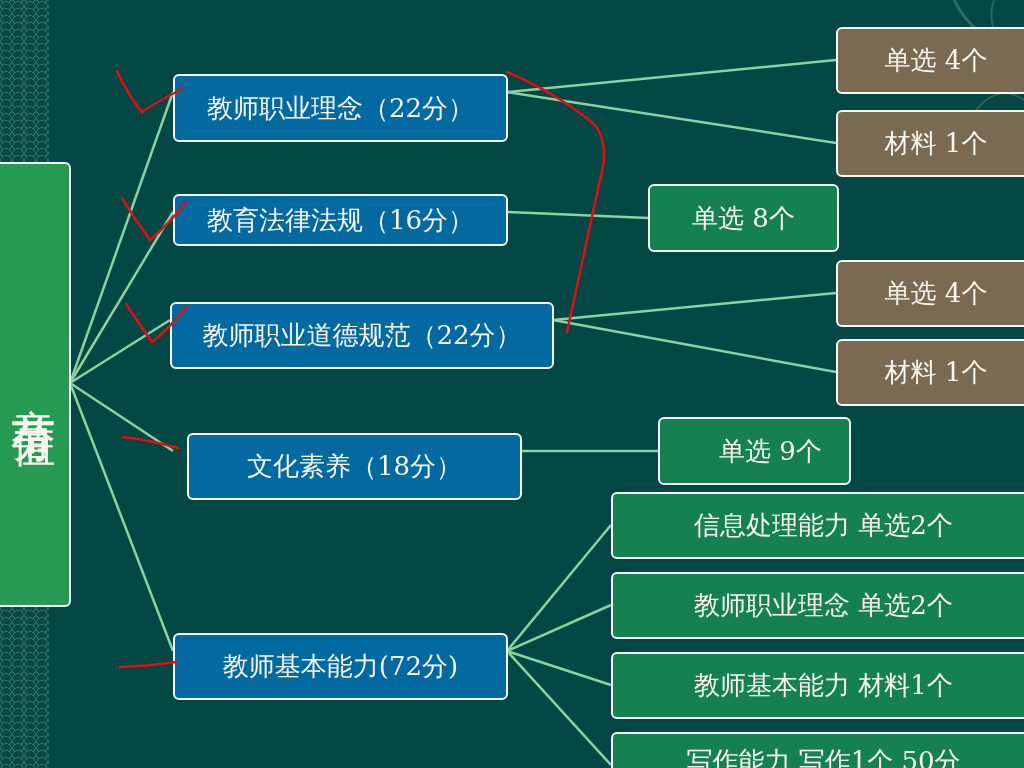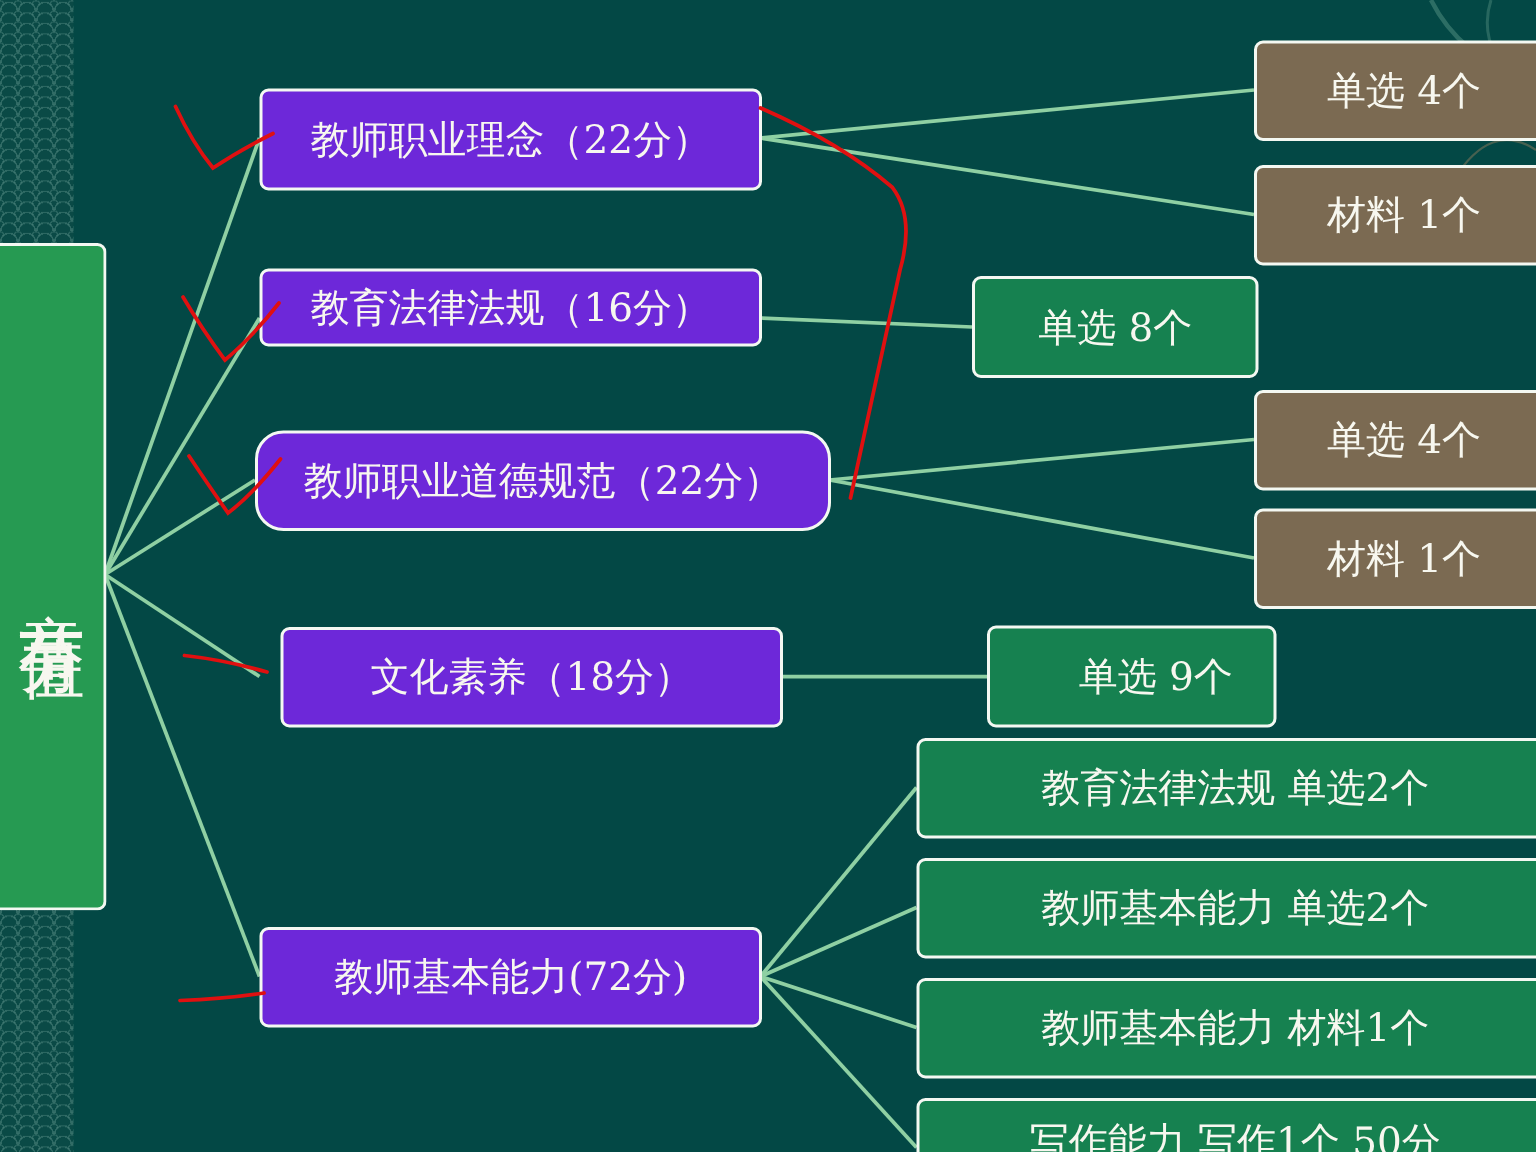--- a/index.html
+++ b/index.html
@@ -9,21 +9,21 @@
     background-color:#0a4a46;
     background-image:
       radial-gradient(circle at 50% 100%, transparent 5px, rgba(120,170,160,0.35) 5px, rgba(120,170,160,0.35) 6px, transparent 6px),
       radial-gradient(circle at 50% 100%, transparent 2px, rgba(120,170,160,0.3) 2px, rgba(120,170,160,0.3) 3px, transparent 3px);
     background-size:12px 7px, 12px 7px;
     background-position:0 0, 6px 3px; }
   svg.links { position:absolute; left:0; top:0; width:1024px; height:768px; }
   .box { position:absolute; box-sizing:border-box; border:2px solid #f4f8f2; border-radius:6px;
          color:#f7f7ef; display:flex; align-items:center; justify-content:center;
          white-space:nowrap; font-size:26px; }
-  .l1 { background:#6d28d9; }
+  .l1 { background:#0369a1;margin-top:15px; }
   .leaf-green { background:#168150; }
   .leaf-brown { background:#7b6a52; }
   .root { background:#269a52; border-radius:0 6px 6px 0; border-left:none;
           writing-mode:vertical-rl; font-size:44px; letter-spacing:6px; }
   .deco { position:absolute; right:0; top:0; width:110px; height:130px; }
   .annot { position:absolute; left:0; top:0; width:1024px; height:768px; pointer-events:none; }
 </style>
 </head>
 <body>
 
@@ -64,21 +64,21 @@
 <div class="box root" style="left:0; top:162px; width:71px; height:445px;">
   <span>章节分值</span>
 </div>
 
 <div class="box l1" style="left:173px; top:59px; width:335px; height:68px;">
   <span>教师职业理念（22分）</span>
 </div>
 <div class="box l1" style="left:173px; top:179px; width:335px; height:52px;">
   <span>教育法律法规（16分）</span>
 </div>
-<div class="box l1" style="left:170px; top:287px; width:384px; height:67px;border-radius:19px;">
+<div class="box l1" style="left:170px; top:287px; width:384px; height:67px;">
   <span>教师职业道德规范（22分）</span>
 </div>
 <div class="box l1" style="left:187px; top:418px; width:335px; height:67px;">
   <span>文化素养（18分）</span>
 </div>
 <div class="box l1" style="left:173px; top:618px; width:335px; height:67px;">
   <span>教师基本能力(72分)</span>
 </div>
 
 <div class="box leaf-brown" style="left:836px; top:27px; width:200px; height:67px;">
@@ -93,24 +93,24 @@
 <div class="box leaf-brown" style="left:836px; top:260px; width:200px; height:67px;">
   <span>单选 4个</span>
 </div>
 <div class="box leaf-brown" style="left:836px; top:339px; width:200px; height:67px;">
   <span>材料 1个</span>
 </div>
 <div class="box leaf-green" style="left:658px; top:417px; width:193px; height:68px;padding-left:32px;">
   <span>单选 9个</span>
 </div>
 <div class="box leaf-green" style="left:611px; top:492px; width:425px; height:67px;">
-  <span>教育法律法规 单选2个</span>
+  <span>信息处理能力 单选2个</span>
 </div>
 <div class="box leaf-green" style="left:611px; top:572px; width:425px; height:67px;">
-  <span>教师基本能力 单选2个</span>
+  <span>教师职业理念 单选2个</span>
 </div>
 <div class="box leaf-green" style="left:611px; top:652px; width:425px; height:67px;">
   <span>教师基本能力 材料1个</span>
 </div>
 <div class="box leaf-green" style="left:611px; top:732px; width:425px; height:67px; align-items:flex-start; padding-top:10px;">
   <span>写作能力 写作1个 50分</span>
 </div>
 
 <svg class="annot">
   <g stroke="#e01010" stroke-width="2.5" fill="none" stroke-linecap="round">

